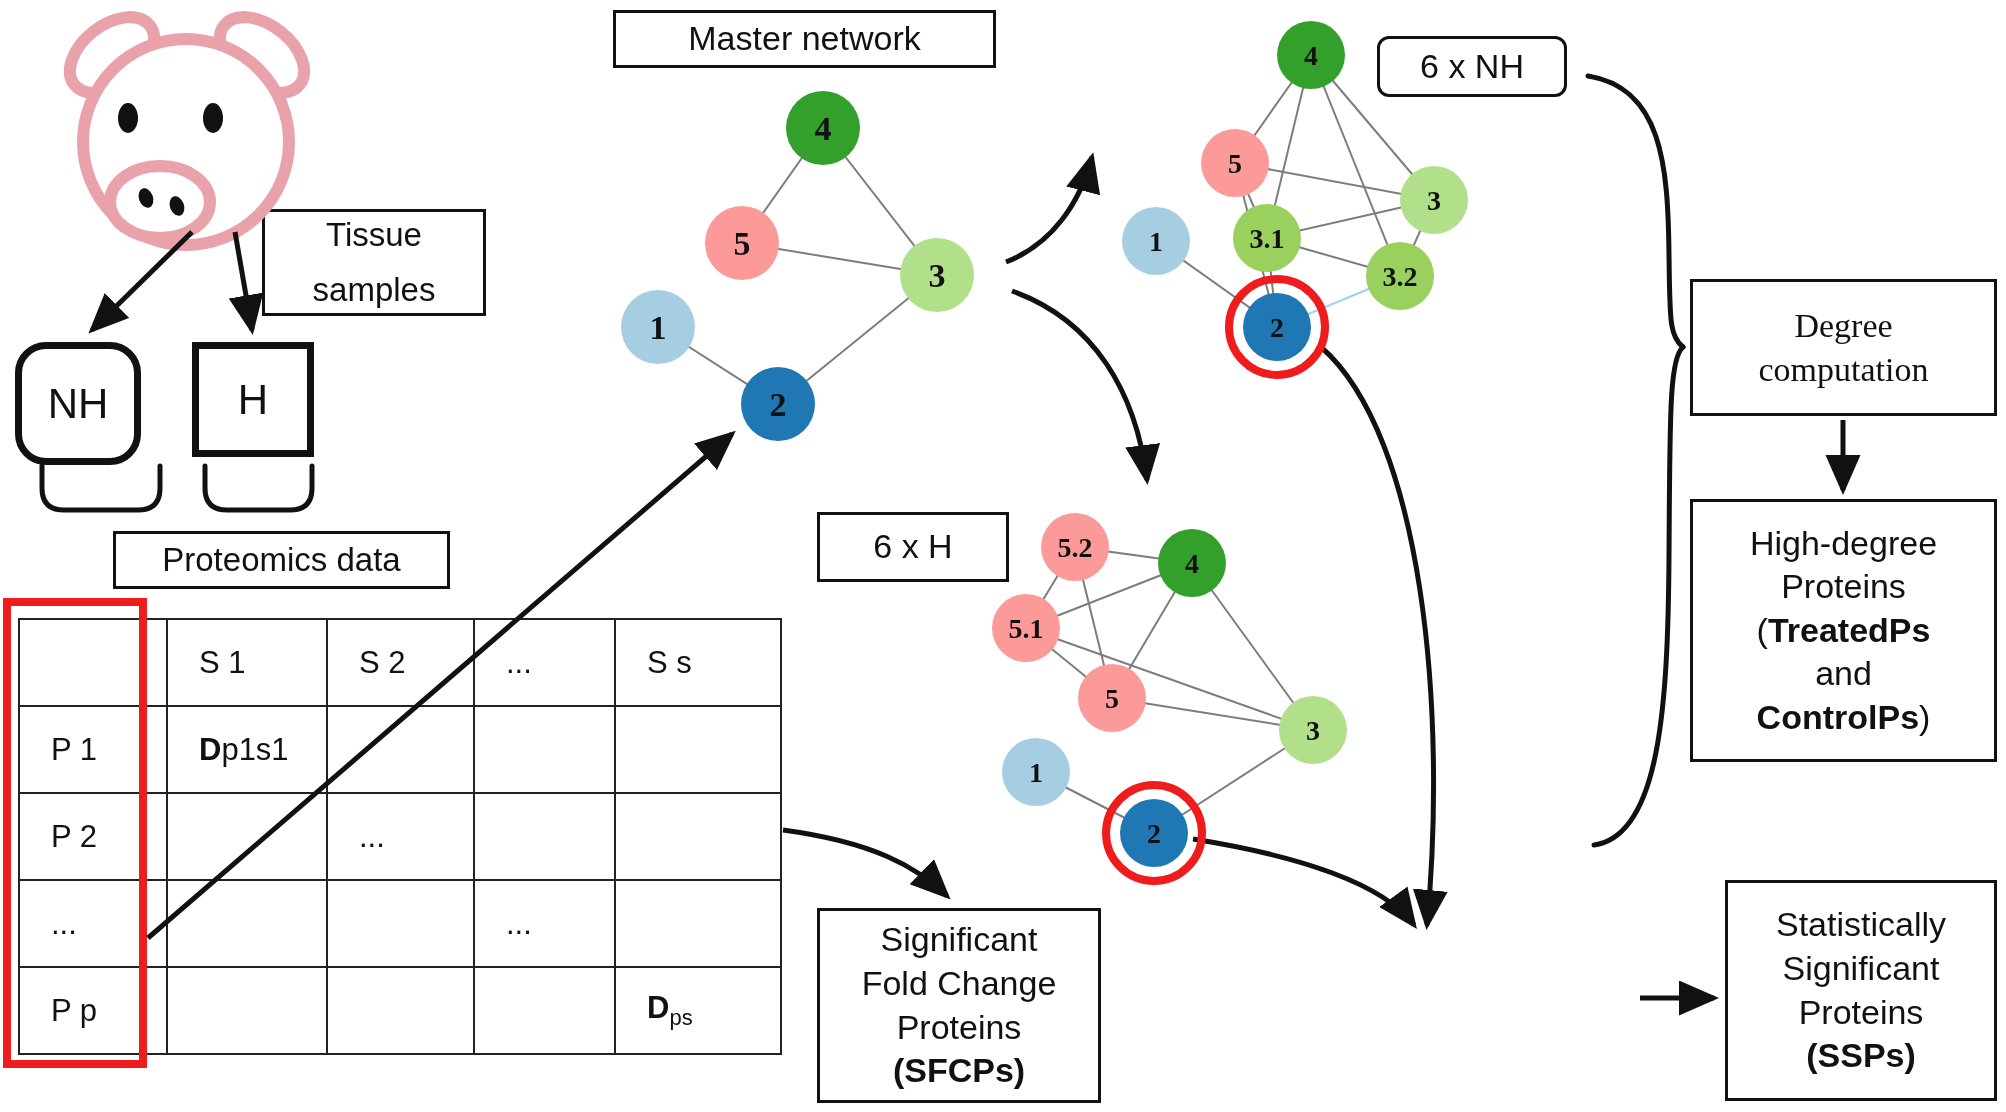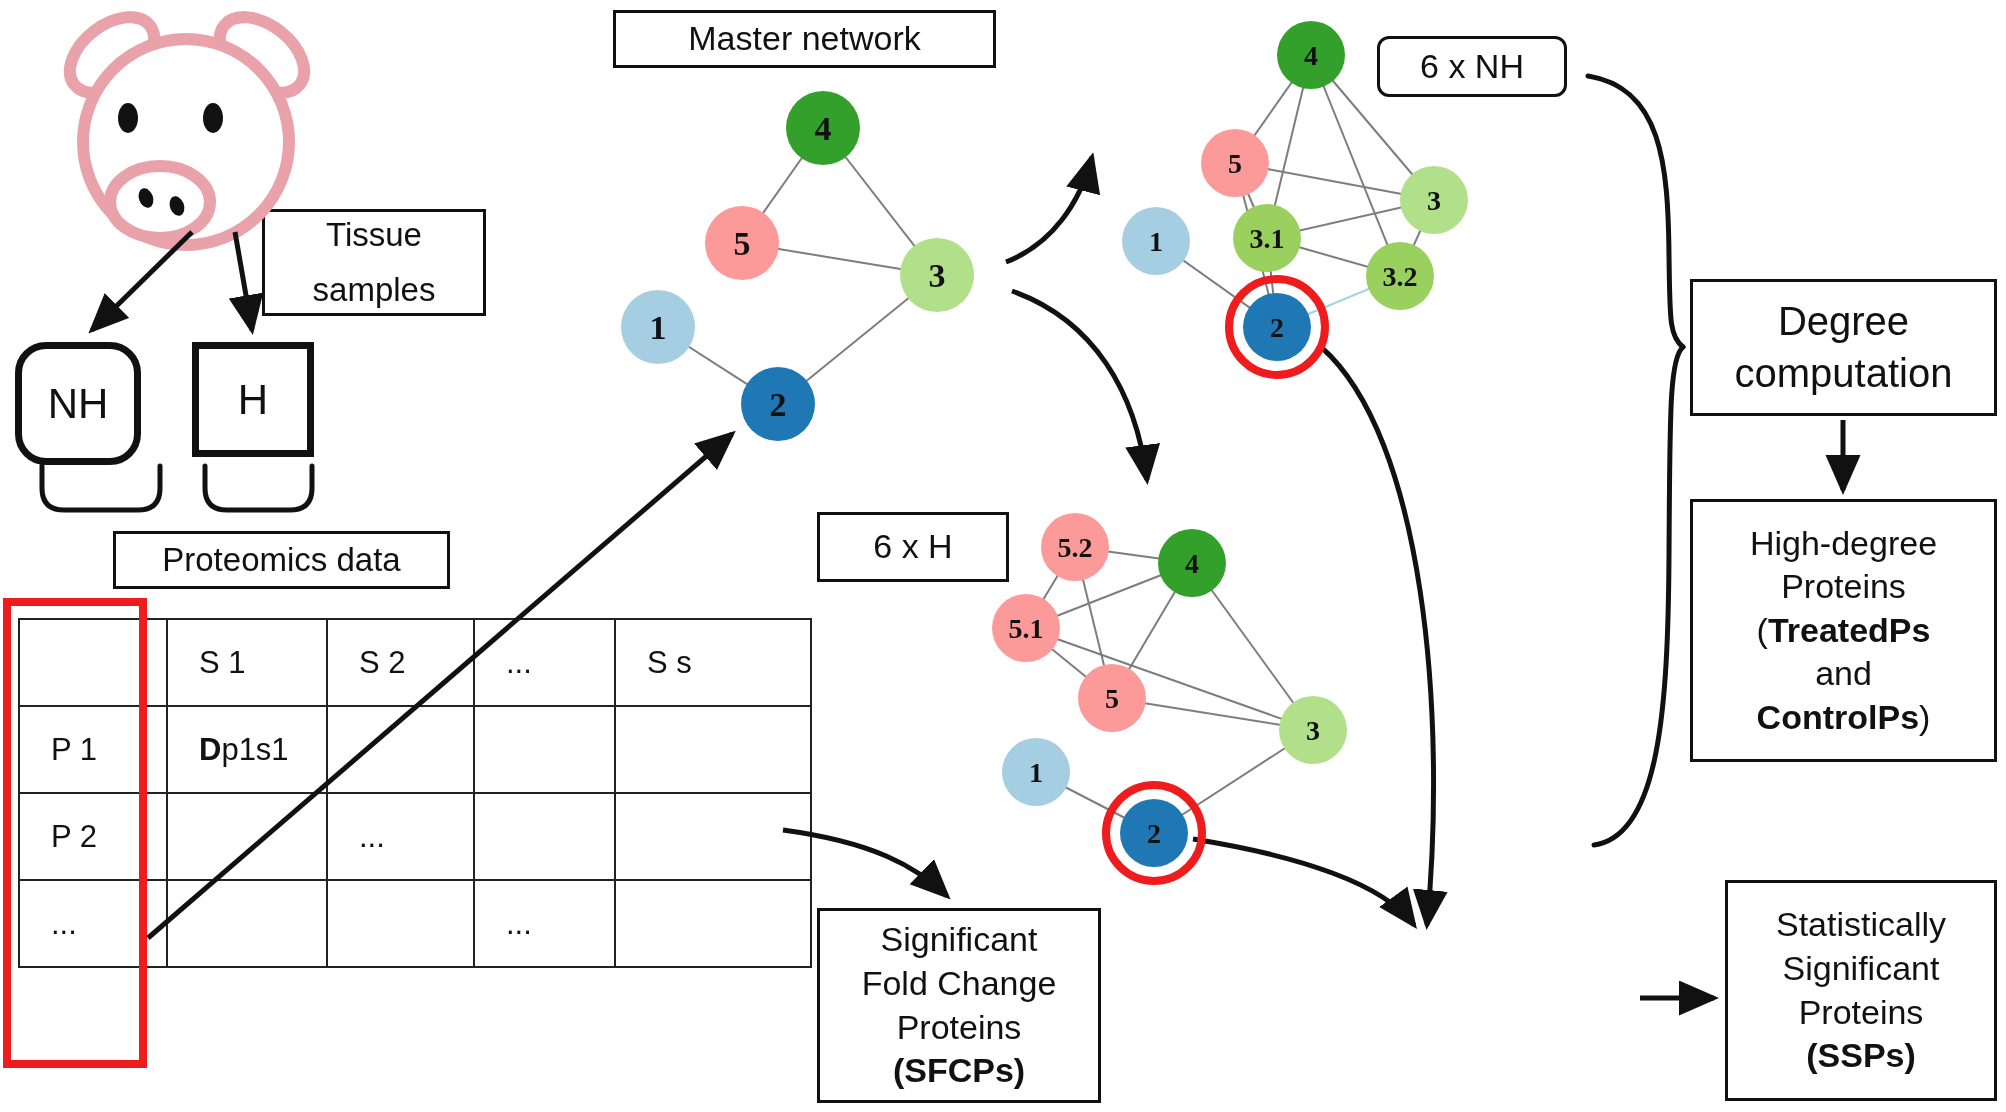--- a/index.html
+++ b/index.html
@@ -8,21 +8,21 @@
   .layer { position:absolute; left:0; top:0; width:2006px; height:1112px; z-index:5; pointer-events:none; }
   .box { position:absolute; border:3px solid #111; background:#fff; display:flex; flex-direction:column;
          align-items:center; justify-content:center; text-align:center; font-size:33px; line-height:1.28; z-index:1; }
   .box.thick { border-width:7px; font-size:42px; }
   .box .bold, .box b { font-weight:bold; }
   .ptable { position:absolute; left:18px; top:618px; border-collapse:collapse; table-layout:fixed;
             background:#fff; z-index:1; }
   .ptable td { border:2px solid #222; height:87px; padding-left:31px; font-size:31px; vertical-align:middle;
                background:#fff; }
   .ptable td.c0 { width:148px; } .ptable td.c1 { width:160px; } .ptable td.c2 { width:147px; }
-  .ptable td.c3 { width:141px; } .ptable td.c4 { width:196px;margin-top:28px; }
+  .ptable td.c3 { width:141px; } .ptable td.c4 { width:166px;margin-top:28px; }
   .ptable sub { font-size:22px; }
   .red-rect { position:absolute; left:3px; top:598px; width:144px; height:470px;
               border:8px solid #ee1c1c; z-index:2; background:transparent; }
   .edges line { stroke:#7d7d7d; stroke-width:2; }
   .edges line.edge-cyan { stroke:#9fd4ea; }
   .nlabel { font-family:"Liberation Serif", serif; font-weight:bold; font-size:34px;
             text-anchor:middle; dominant-baseline:central; fill:#111; }
   .nlabel-sm { font-family:"Liberation Serif", serif; font-weight:bold; font-size:28px;
                text-anchor:middle; dominant-baseline:central; fill:#111; }
   .arrow { stroke:#111; stroke-width:5; fill:none; marker-end:url(#ah); }
@@ -45,21 +45,21 @@
   <div class="box thick" style="left:192px; top:342px; width:122px; height:115px;">H</div>
 
   <div class="box" style="left:613px; top:10px; width:383px; height:58px; font-size:34px;">Master network</div>
 
   <div class="box" style="left:113px; top:531px; width:337px; height:58px;">Proteomics data</div>
 
   <div class="box" style="left:1377px; top:36px; width:190px; height:61px; font-size:34px;border-radius:12px;">6 x NH</div>
 
   <div class="box" style="left:817px; top:512px; width:192px; height:70px; font-size:34px;">6 x H</div>
 
-  <div class="box" style="left:1690px; top:279px; width:307px; height:137px; font-size:40px;">
+  <div class="box" style="left:1690px; top:279px; width:307px; height:137px; font-size:34px;font-family:Liberation Serif, serif;">
     <div>Degree</div>
     <div>computation</div>
   </div>
 
   <div class="box" style="left:1690px; top:499px; width:307px; height:263px; font-size:34px;">
     <div>High-degree</div>
     <div>Proteins</div>
     <div><span>(</span><b>TreatedPs</b></div>
     <div>and</div>
     <div><b>ControlPs</b><span>)</span></div>
@@ -102,20 +102,27 @@
       <td class="c2">...</td>
       <td class="c3"></td>
       <td class="c4"></td>
     </tr>
     <tr>
       <td class="c0">...</td>
       <td class="c1"></td>
       <td class="c2"></td>
       <td class="c3">...</td>
       <td class="c4"></td>
+    </tr>
+    <tr>
+      <td class="c0">P p</td>
+      <td class="c1"></td>
+      <td class="c2"></td>
+      <td class="c3"></td>
+      <td class="c4"><b>D</b><sub>ps</sub></td>
     </tr>
   </tbody>
     </table>
 
   <div class="red-rect"></div>
 
   <svg class="layer" viewBox="0 0 2006 1112">
     <defs>
       <marker id="ah" markerWidth="9" markerHeight="8" refX="7" refY="3.5" orient="auto" markerUnits="strokeWidth">
         <path d="M0,0 L8,3.5 L0,7 Z" fill="#111"></path>

